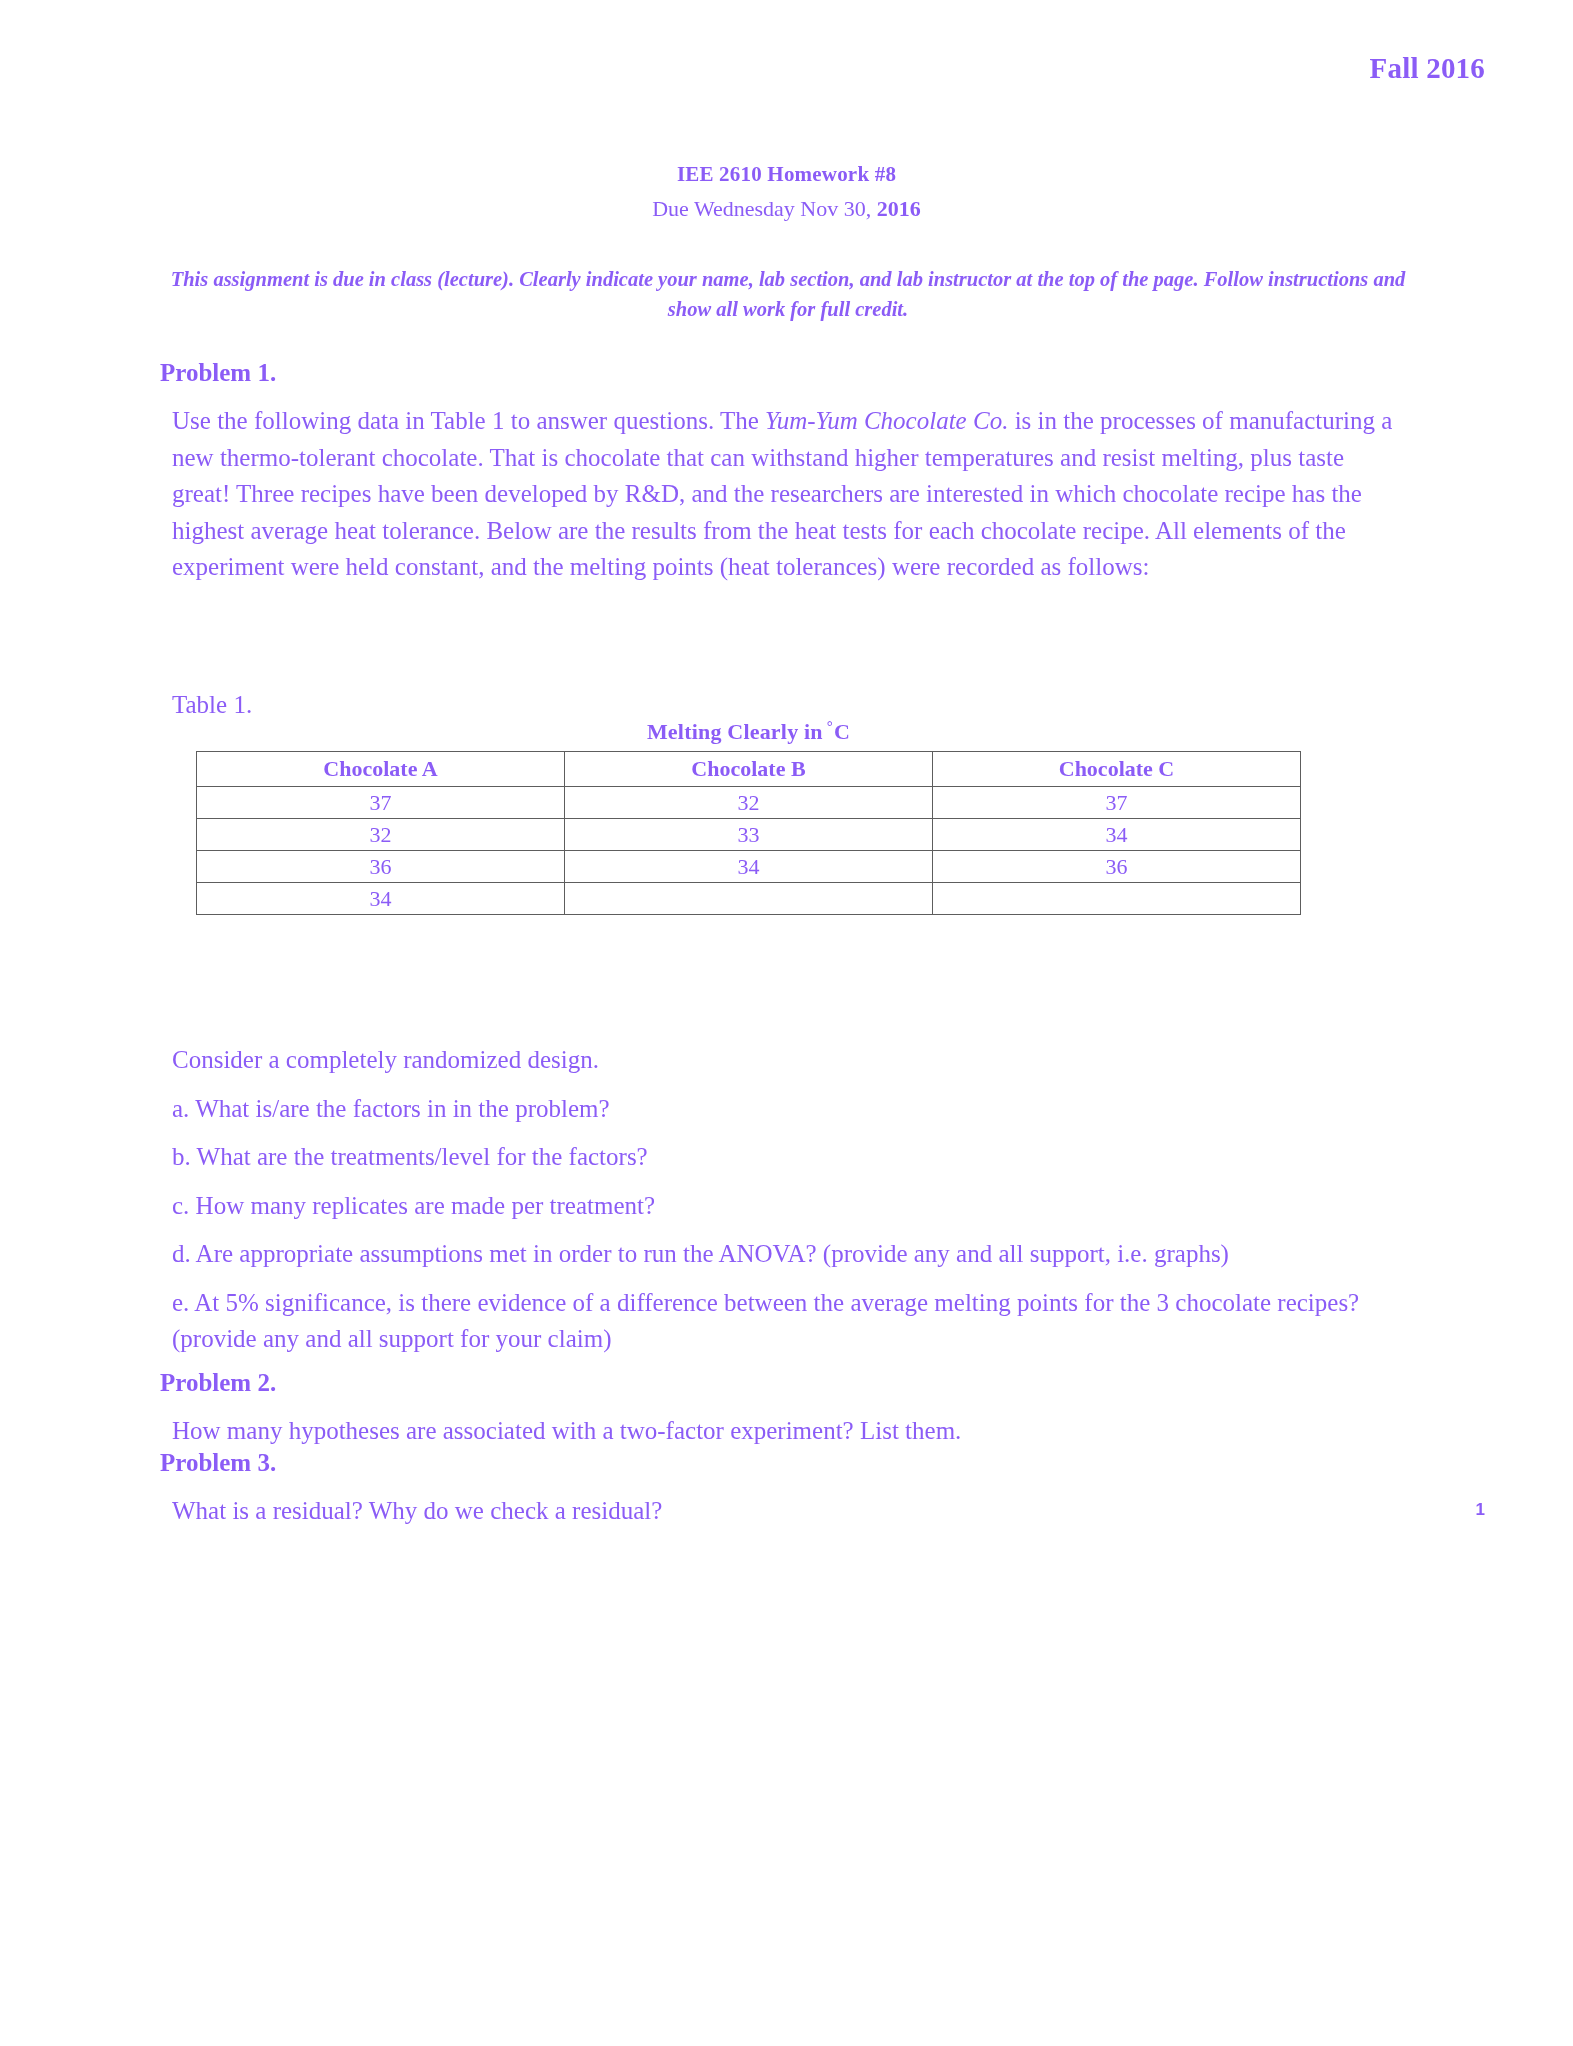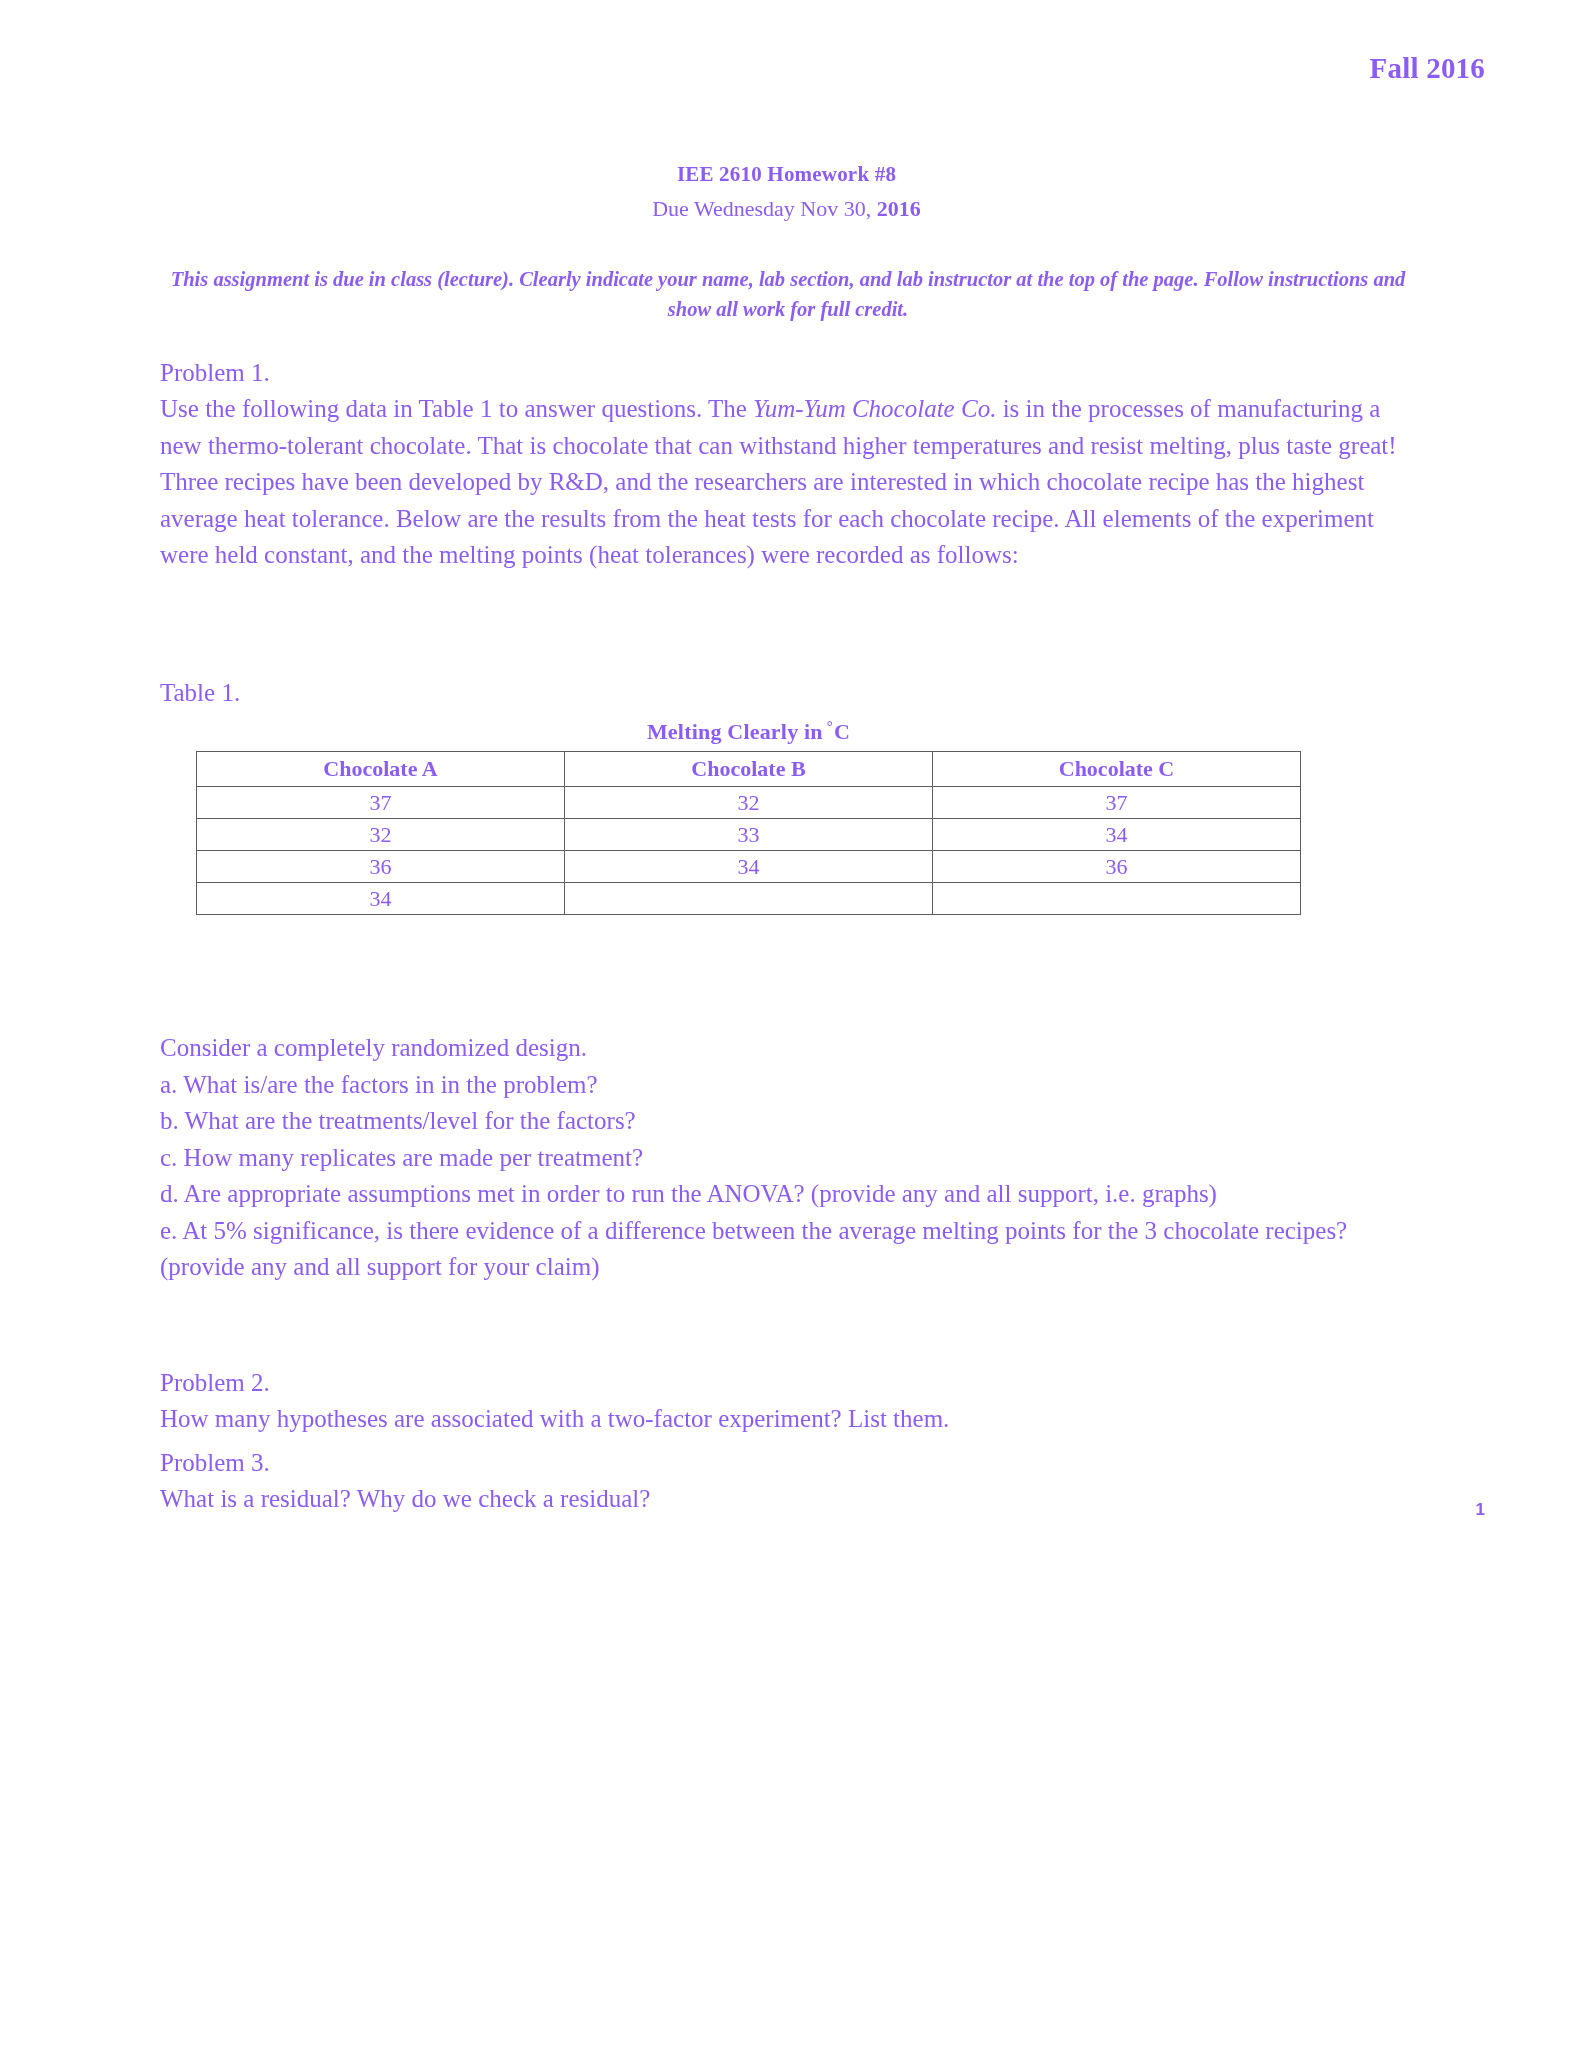--- a/index.html
+++ b/index.html
@@ -63,28 +63,28 @@
 
   
   .body-block {
     position: absolute;
     left: 160px;
     width: 1250px;
   }
 
   .problem-heading {
     font-size: 25px;
-    font-weight: 400;
+    font-weight: 700;
     line-height: 36px;
     margin: 0;
   }
   .para {
     font-size: 25px;
     line-height: 36.5px;
-    margin: 0;
+    margin: 12px;
   }
   .para em { font-style: italic; }
 
   #problem1-block { top: 355px; }
   #table-label-block { top: 675px; }
   #questions-block { top: 1030px; }
   #problem2-block { top: 1365px; }
   #problem3-block { top: 1445px; }
 
   

